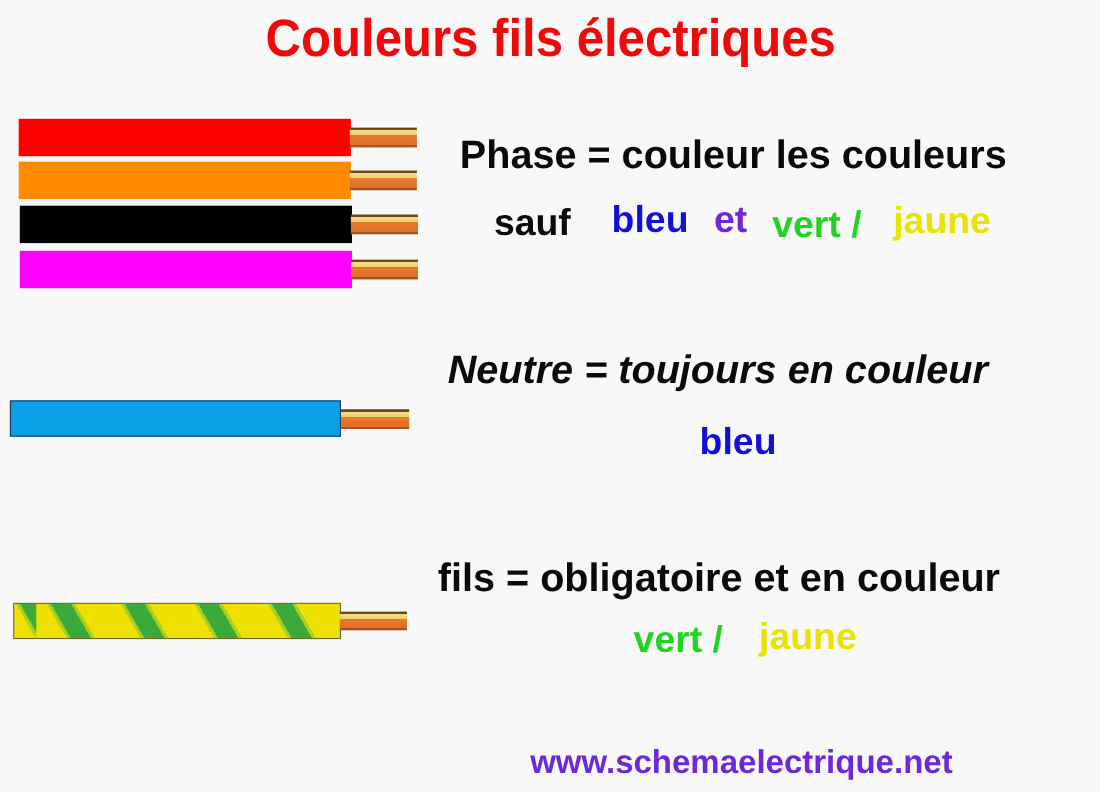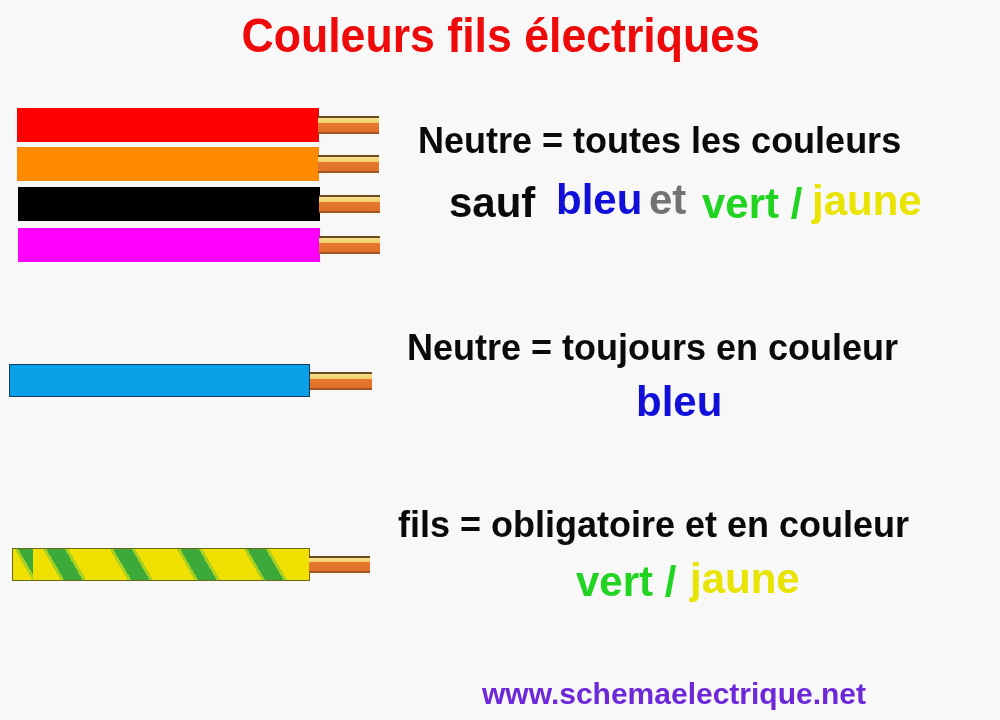--- a/index.html
+++ b/index.html
@@ -9,21 +9,21 @@
       font-family: "Liberation Sans", "DejaVu Sans", sans-serif;
       font-weight: bold;
     }
     .abs { position: absolute; white-space: nowrap; }
     .title {
       left: 0; width: 1000px; top: 8px; text-align: center;
       font-size: 48px; line-height: 56px; color: #ee0a0a;
       transform: scaleX(0.93); transform-origin: 510px 0;
     }
     .line { font-size: 36px; line-height: 40px; color: #0a0a0a; }
-    .word { font-size: 42px; line-height: 38px; }
+    .word { font-size: 34px; line-height: 38px; }
     .wire { position: absolute; box-sizing: border-box; }
     .cond {
       position: absolute; box-sizing: border-box;
       background: linear-gradient(to bottom,
         #6a4b1c 0%, #6a4b1c 12%,
         #f6dc8c 12%, #f3cf6c 38%,
         #e57a2c 38%, #e0702a 88%,
         #a5531c 88%, #a5531c 100%);
     }
     .footer { font-size: 30px; line-height: 34px; color: #6d28d9; }
@@ -40,31 +40,31 @@
   <div class="wire" style="left:17px;top:147px;width:302px;height:34px;background:#ff8a00;"></div>
   <div class="cond" style="left:318px;top:155px;width:61px;height:18px;"></div>
 
   <div class="wire" style="left:18px;top:187px;width:302px;height:34px;background:#000000;"></div>
   <div class="cond" style="left:319px;top:195px;width:61px;height:18px;"></div>
 
   <div class="wire" style="left:18px;top:228px;width:302px;height:34px;background:#ff00ff;"></div>
   <div class="cond" style="left:319px;top:236px;width:61px;height:18px;"></div>
 </div>
 
-<div class="abs line" style="left:418px;top:121px;">Neutre = toutes les couleurs</div>
+<div class="abs line" style="left:418px;top:121px;">Phase = couleur les couleurs</div>
 <div class="abs word" style="left:449px;top:184px;color:#0a0a0a;">sauf</div>
 <div class="abs word" style="left:556px;top:181px;color:#1010d8;">bleu</div>
-<div class="abs word" style="left:649px;top:181px;color:#737373;text-align:right;">et</div>
+<div class="abs word" style="left:649px;top:181px;color:#6d28d9;text-align:right;">et</div>
 <div class="abs word" style="left:702px;top:185px;color:#22d422;">vert /</div>
 <div class="abs word" style="left:812px;top:182px;color:#e8e400;">jaune</div>
 
 <div class="wire" style="left:9px;top:364px;width:301px;height:33px;background:#0aa0e8;border:1px solid #1a3a5a;"></div>
 <div class="cond" style="left:310px;top:372px;width:62px;height:18px;"></div>
 
-<div class="abs line" style="left:407px;top:328px;">Neutre = toujours en couleur</div>
+<div class="abs line" style="left:407px;top:316px;font-style:italic;">Neutre = toujours en couleur</div>
 <div class="abs word" style="left:636px;top:383px;color:#1010d8;">bleu</div>
 
 <div class="wire" style="left:12px;top:548px;width:298px;height:33px;border:1px solid #6a6a1a;
             background: repeating-linear-gradient(60deg,
               #f0e000 0px, #f0e000 24px,
               #a8d020 24px, #a8d020 27px,
               #3caa3a 27px, #3caa3a 43px,
               #a8d020 43px, #a8d020 46px,
               #f0e000 46px, #f0e000 58px);
             background-position: 20px 0;"></div>

